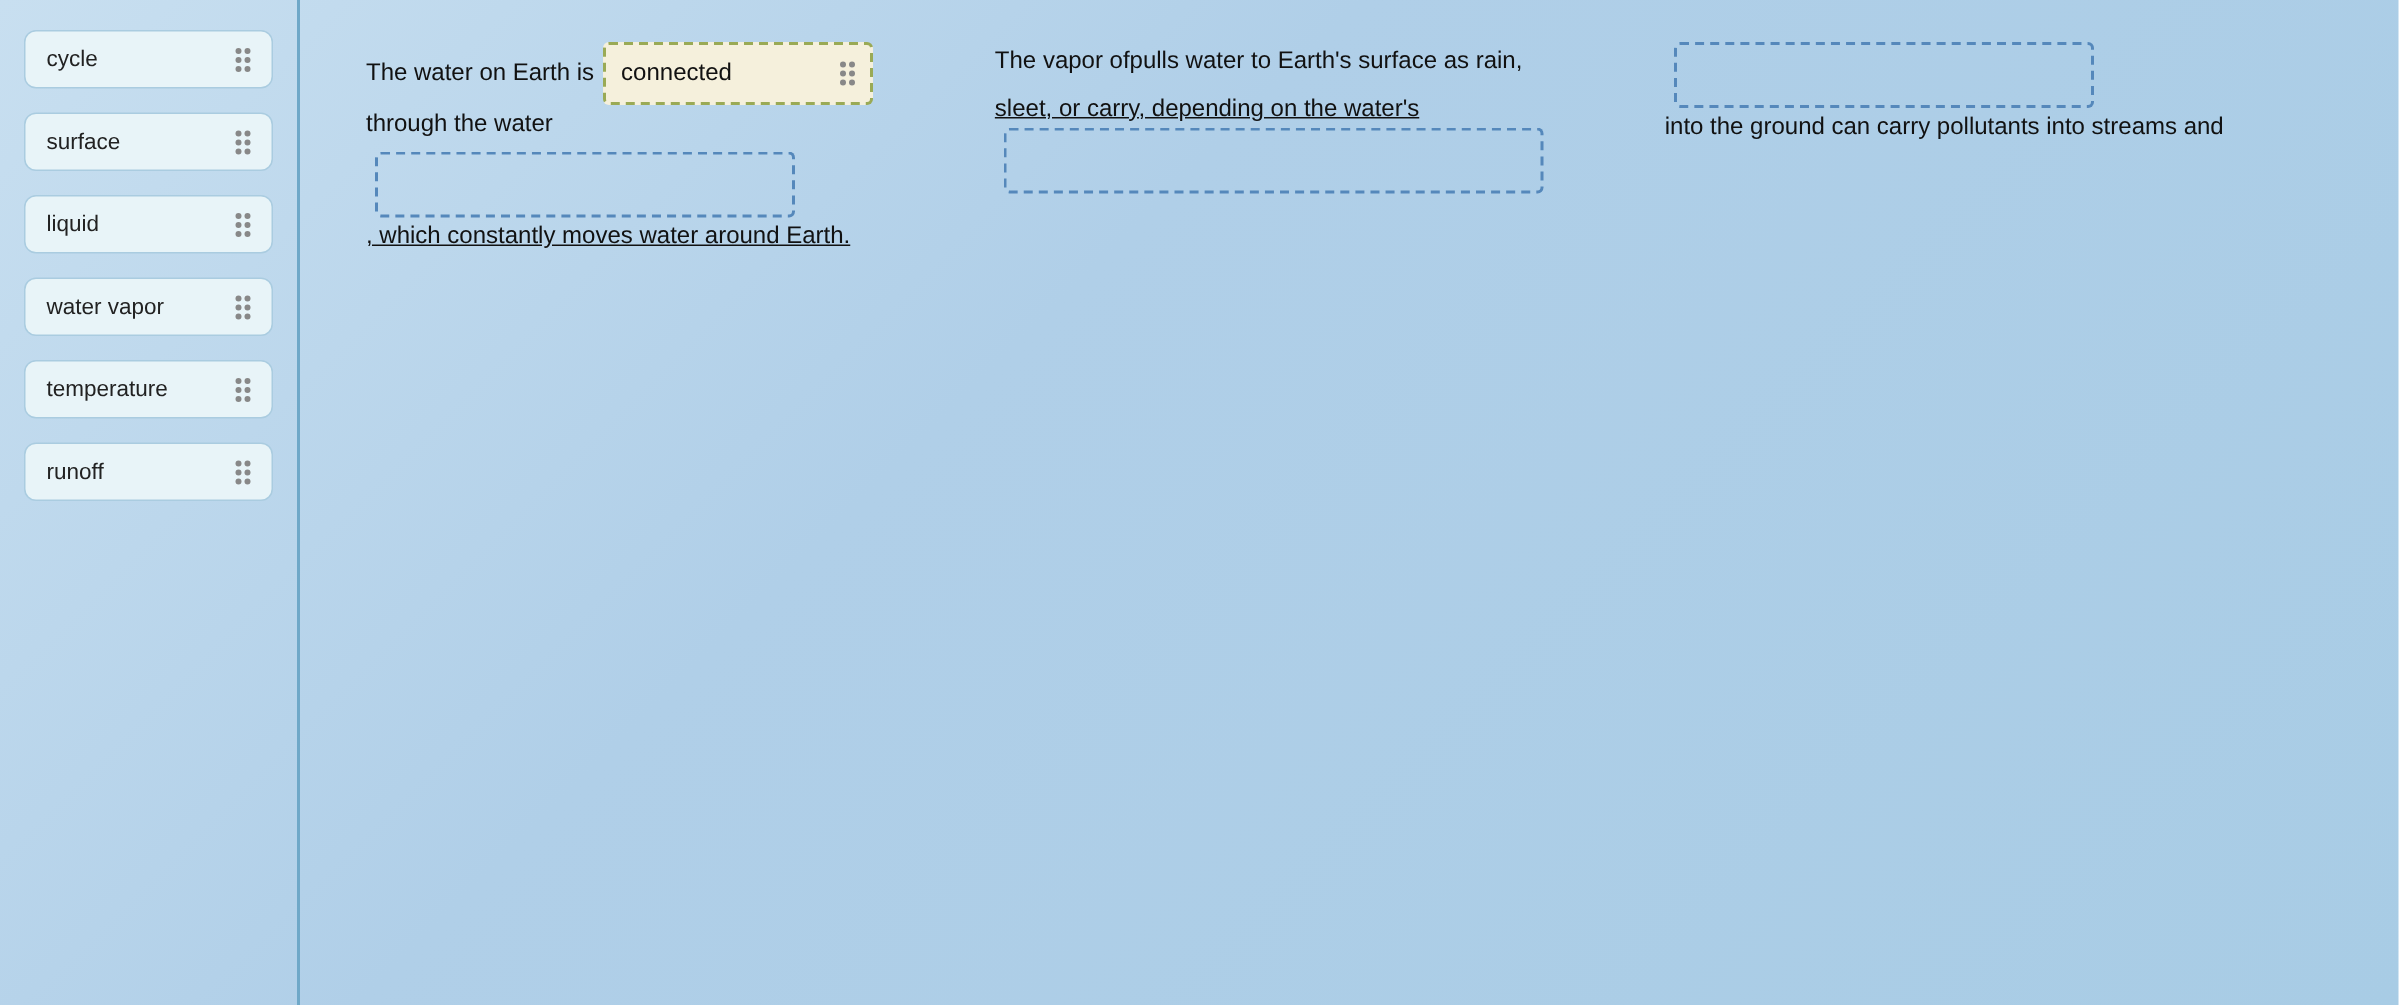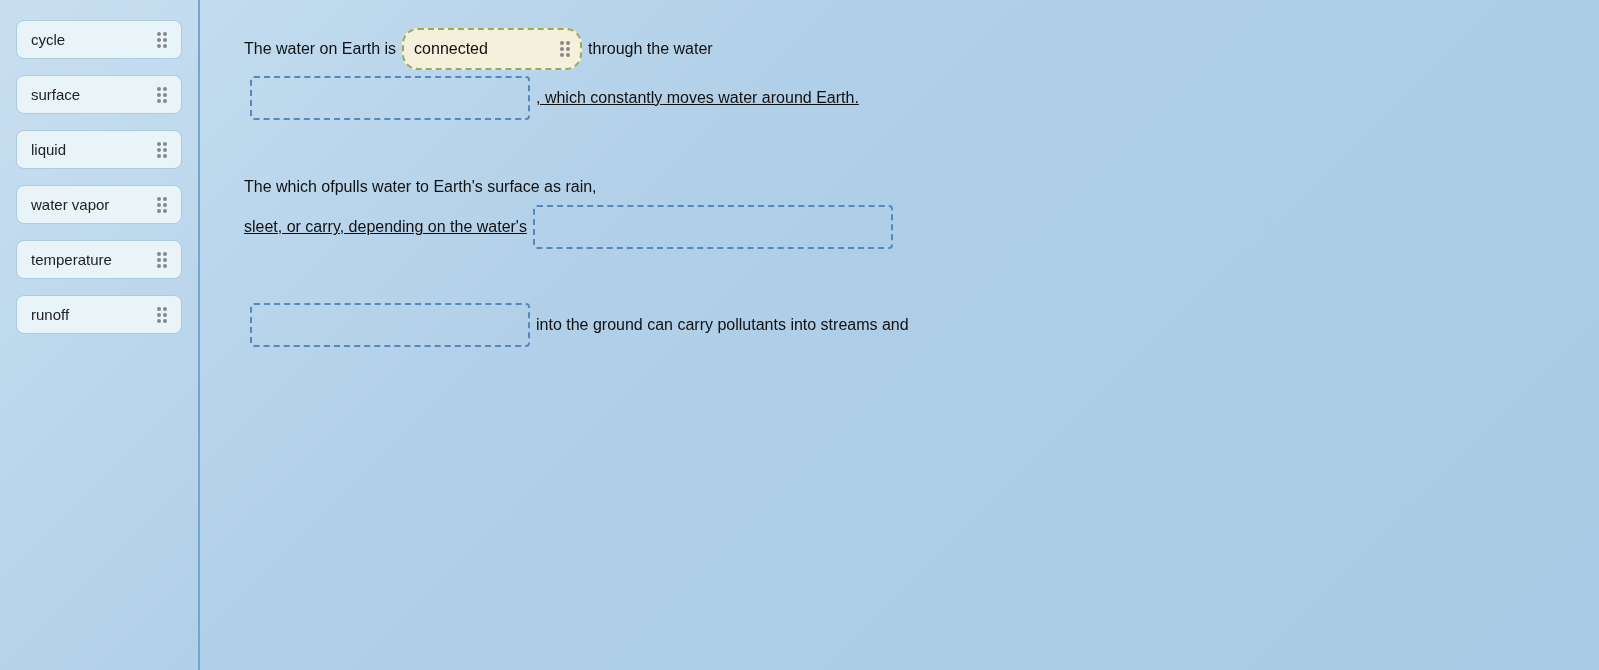--- a/index.html
+++ b/index.html
@@ -48,21 +48,21 @@
       height: 4px;
       background: #888;
       border-radius: 50%;
       display: block;
     }
 
     .main-content {
       flex: 1;
       padding: 28px 36px 28px 44px;
       display: flex;
-      flex-direction: column;
+      flex-direction: row;
       gap: 0;
     }
 
     .sentence-row {
       display: flex;
       align-items: center;
       flex-wrap: wrap;
       margin-bottom: 6px;
       line-height: 1.6;
       font-size: 16px;
@@ -75,21 +75,21 @@
       color: #111;
     }
 
     
     .answer-box-filled {
       display: inline-flex;
       align-items: center;
       justify-content: space-between;
       background: #f5f0dc;
       border: 2px dashed #9aaa55;
-      border-radius: 16px;
+      border-radius: 4px;
       padding: 6px 10px;
       min-width: 180px;
       font-size: 16px;
       color: #111;
       margin: 0 6px;
       gap: 28px;
     }
 
     
     .answer-box-empty {
@@ -233,21 +233,21 @@
     <div class="sentence-row">
       <div class="answer-box-empty answer-box-empty-medium"></div>
       <span class="sentence-text">, which constantly moves water around Earth.</span>
     </div>
   </div>
 
   <div class="block-gap"></div>
 
   <div class="block">
     <div class="sentence-row">
-      <span class="sentence-text">The which of</span>
+      <span class="sentence-text">The vapor of</span>
       <span class="sentence-text">pulls water to Earth's surface as rain,</span>
     </div>
     <div class="sentence-row">
       <span class="sentence-text">sleet, or carry, depending on the water's</span>
       <div class="answer-box-empty answer-box-empty-wide"></div>
     </div>
   </div>
 
   <div class="block-gap"></div>
 

